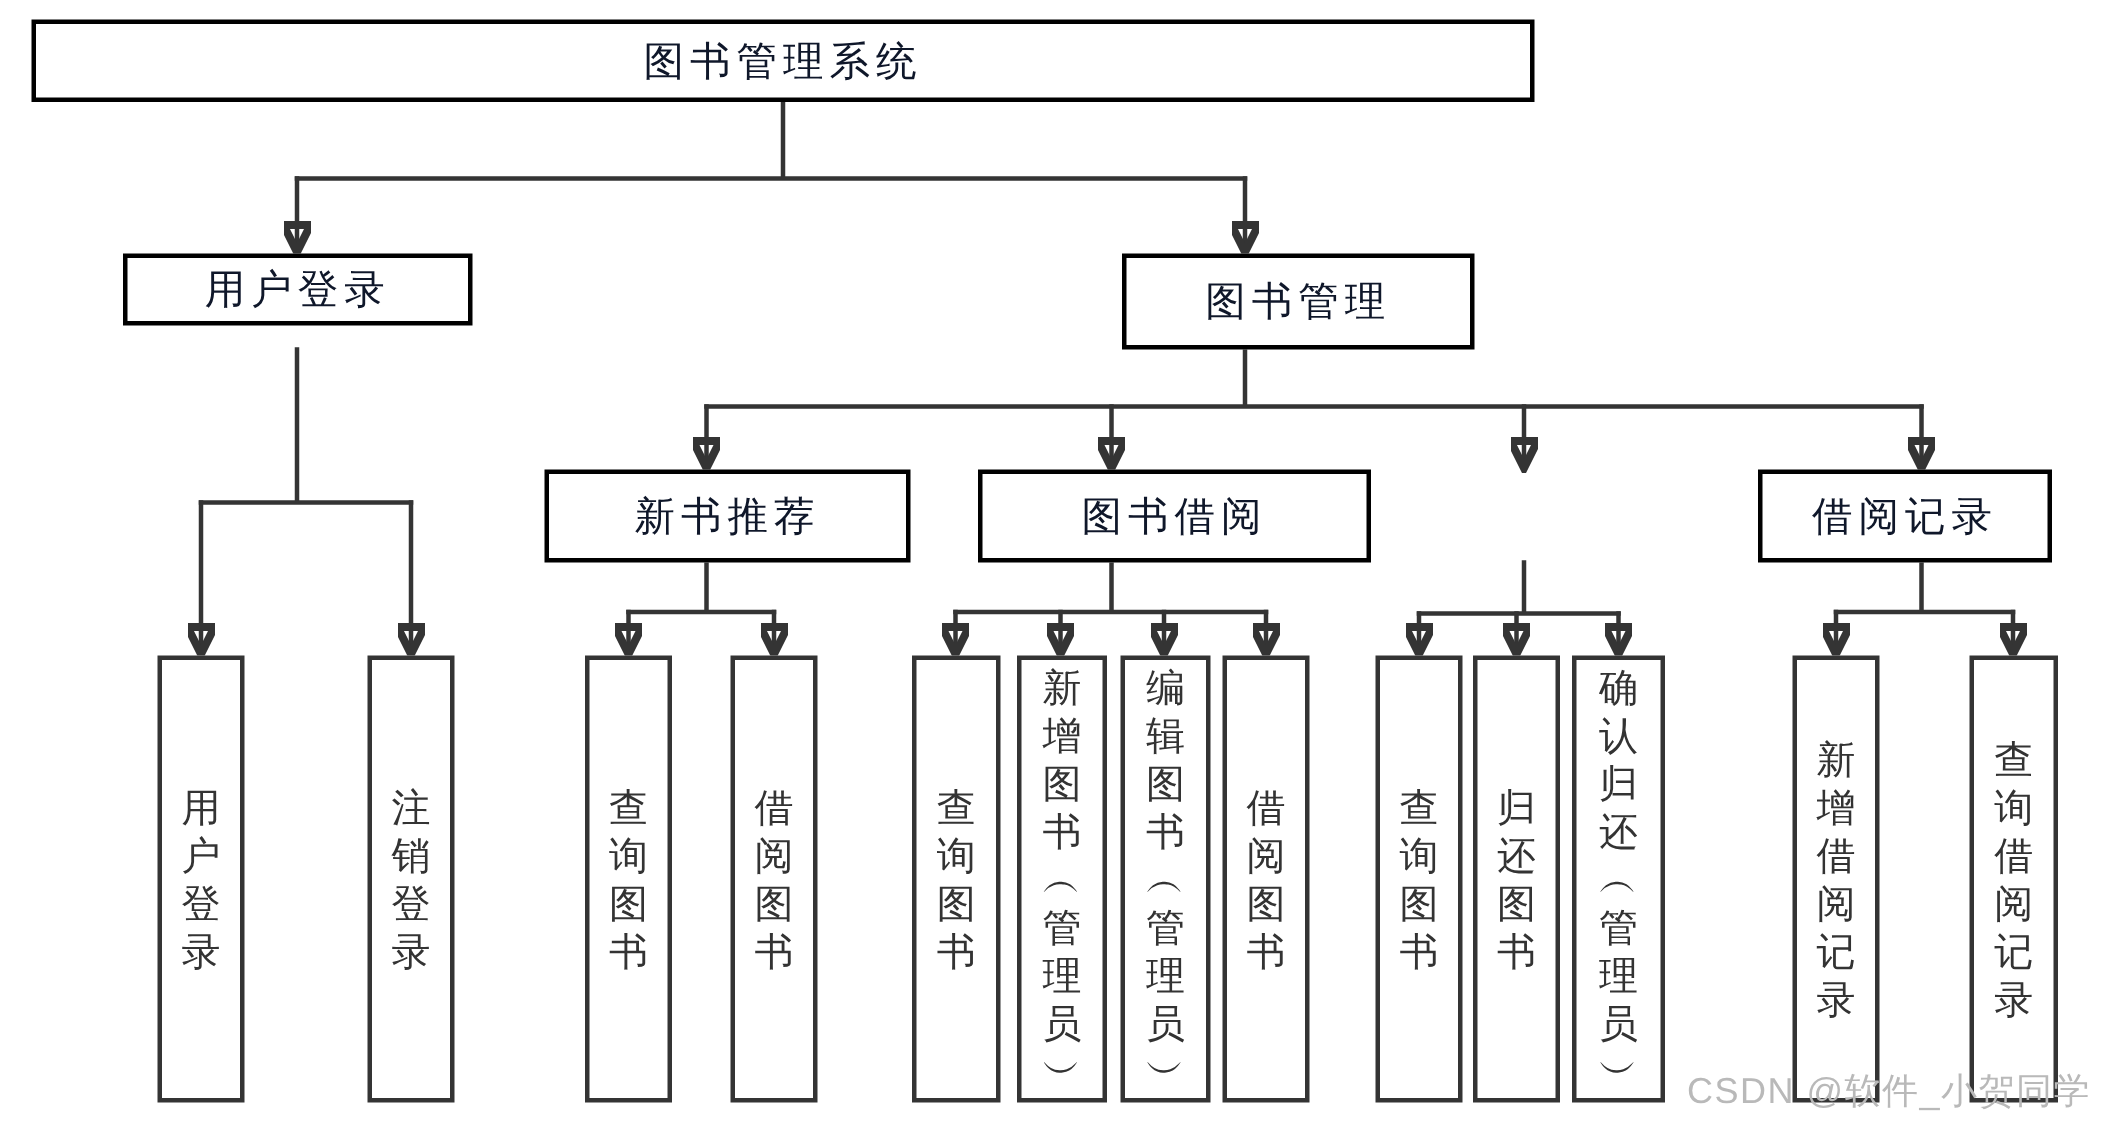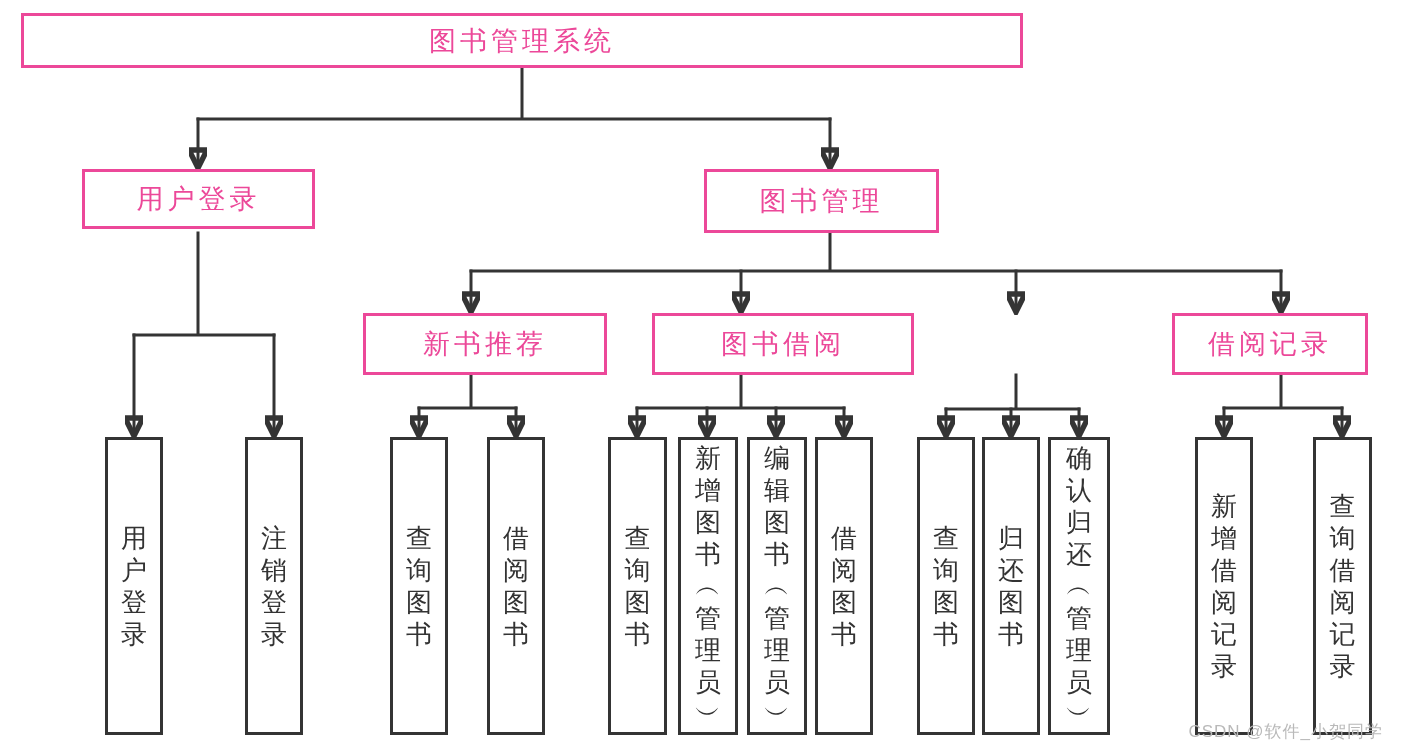--- a/index.html
+++ b/index.html
@@ -19,50 +19,50 @@
   }
   .connectors path, .connectors line {
     stroke: #343434;
     stroke-width: 3;
     fill: none;
     stroke-linecap: square;
   }
   .node {
     position: absolute;
     box-sizing: border-box;
-    border: 3px solid #ec4899;
+    border: 3px solid #000000;
     background: #ffffff;
     display: flex;
     align-items: center;
     justify-content: center;
     font-size: 27px;
     letter-spacing: 4px;
-    color: #ec4899;
+    color: #0f172a;
     white-space: nowrap;
   }
   .leaf {
     position: absolute;
     box-sizing: border-box;
     border: 3px solid #343434;
     background: #ffffff;
     top: 437px;
     height: 298px;
     display: flex;
     flex-direction: column;
     align-items: center;
     justify-content: center;
     font-size: 26px;
     color: #333333;
   }
   .leaf .vchar { display: block; line-height: 32px; text-align: center; }
   .watermark {
     position: absolute;
-    right: 22px;
+    right: 11px;
     bottom: 4px;
-    font-size: 17px;
+    font-size: 24px;
     letter-spacing: 1px;
     color: #b9b9b9;
     z-index: 5;
     margin-top: 20px;
   }
 </style>
 </head>
 <body>
 
 <div class="canvas">
@@ -103,22 +103,22 @@
     <line x1="1011" y1="409" x2="1011" y2="436" marker-end="url(#arrow)"></line>
     <line x1="1079" y1="409" x2="1079" y2="436" marker-end="url(#arrow)"></line>
 
     <path d="M1281,375 V408 M1224,408 H1342"></path>
     <line x1="1224" y1="408" x2="1224" y2="436" marker-end="url(#arrow)"></line>
     <line x1="1342" y1="408" x2="1342" y2="436" marker-end="url(#arrow)"></line>
   </svg>
 
   <div class="node" style="left:21px; top:13px; width:1002px; height:55px;">图书管理系统</div>
 
-  <div class="node" style="left:82px; top:169px; width:233px; height:60px;">用户登录</div>
-  <div class="node" style="left:704px; top:169px; width:235px; height:64px;">图书管理</div>
+  <div class="node" style="left:82px; top:169px; width:233px; height:48px;">用户登录</div>
+  <div class="node" style="left:748px; top:169px; width:235px; height:64px;">图书管理</div>
 
   <div class="node" style="left:363px; top:313px; width:244px; height:62px;">新书推荐</div>
   <div class="node" style="left:652px; top:313px; width:262px; height:62px;">图书借阅</div>
   <div class="node" style="left:1172px; top:313px; width:196px; height:62px;">借阅记录</div>
 
   <div class="leaf" style="left:105px; width:58px;">
       <span class="vchar">用</span>
       <span class="vchar">户</span>
       <span class="vchar">登</span>
       <span class="vchar">录</span>

